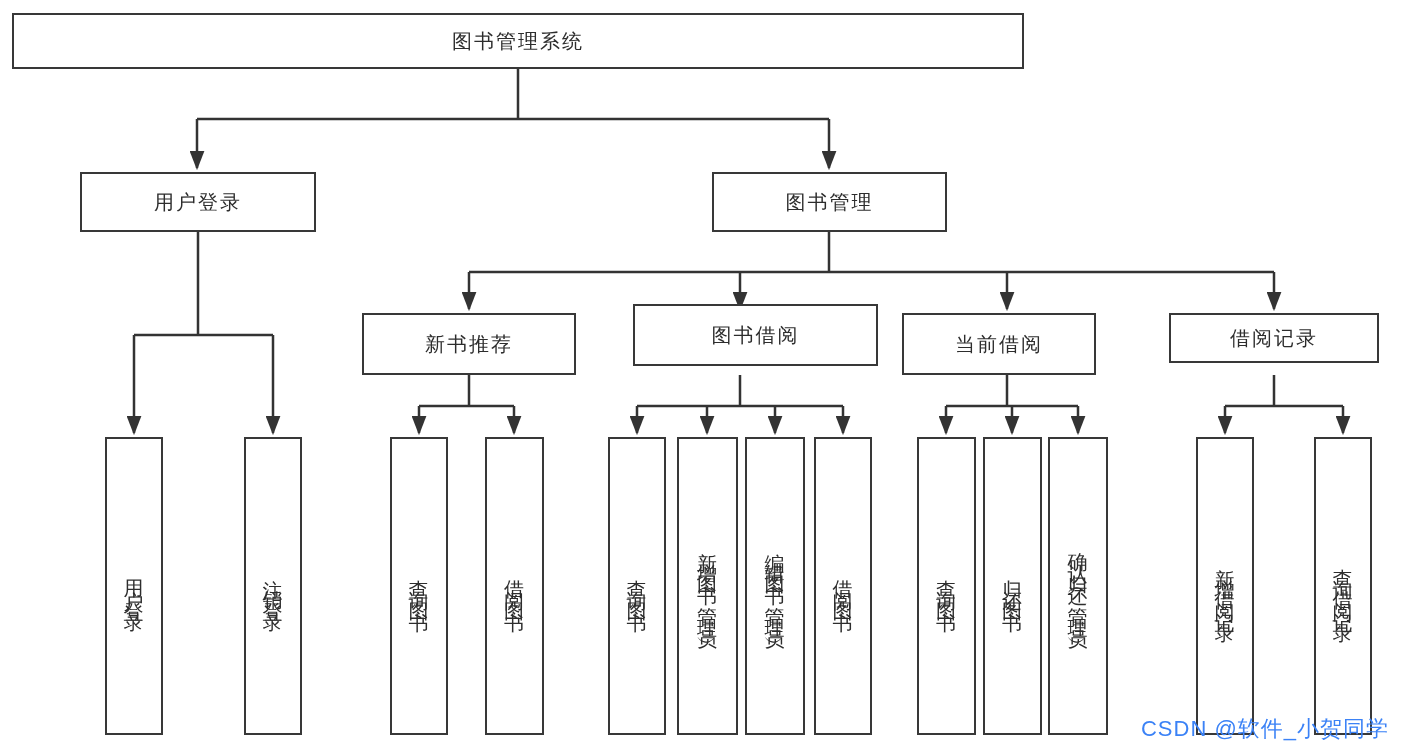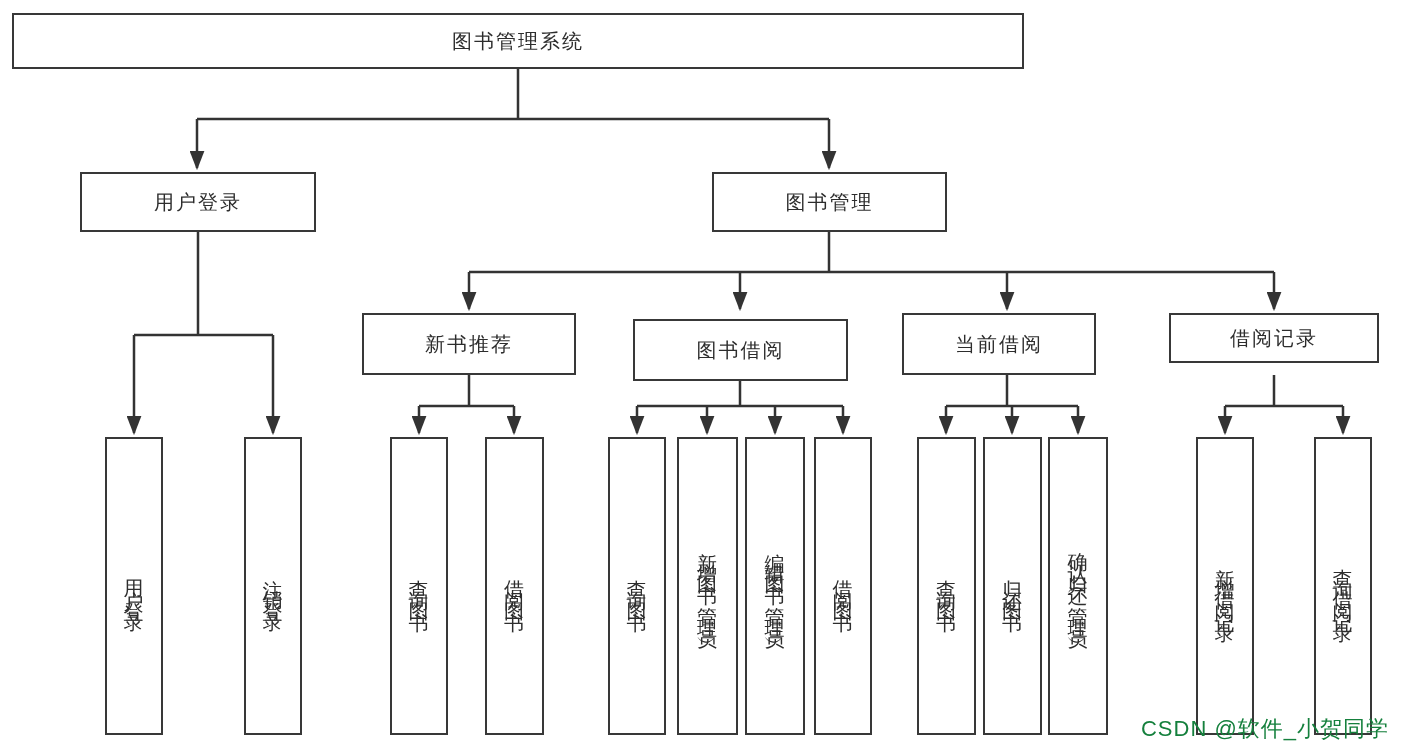--- a/index.html
+++ b/index.html
@@ -37,21 +37,21 @@
     writing-mode: vertical-rl;
     font-size: 20px;
     letter-spacing: 11px;
     line-height: 1;
   }
   .watermark {
     position: absolute;
     right: 16px;
     top: 714px;
     font-size: 22px;
-    color: #15803d;
+    color: #3b82f6;
     letter-spacing: 1px;
     white-space: nowrap;
     z-index: 2;
   }
 </style>
 </head>
 <body>
 
 <div class="canvas">
 
@@ -97,21 +97,21 @@
       <path d="M1343 406 V433" marker-end="url(#arrow)"></path>
     </g>
   </svg>
 
   <div class="node hbox" style="left:12px; top:13px; width:1012px; height:56px;">图书管理系统</div>
 
   <div class="node hbox" style="left:80px; top:172px; width:236px; height:60px;">用户登录</div>
   <div class="node hbox" style="left:362px; top:313px; width:214px; height:62px;">新书推荐</div>
 
   <div class="node hbox" style="left:712px; top:172px; width:235px; height:60px;">图书管理</div>
-  <div class="node hbox" style="left:633px; top:319px; width:215px; height:62px;">图书借阅</div>
+  <div class="node hbox" style="left:633px; top:304px; width:245px; height:62px;">图书借阅</div>
   <div class="node hbox" style="left:902px; top:313px; width:194px; height:62px;">当前借阅</div>
   <div class="node hbox" style="left:1169px; top:313px; width:210px; height:50px;">借阅记录</div>
 
   <div class="node vbox" style="left:105px; top:437px; width:58px; height:298px;">用户登录</div>
   <div class="node vbox" style="left:244px; top:437px; width:58px; height:298px;">注销登录</div>
 
   <div class="node vbox" style="left:390px; top:437px; width:58px; height:298px;">查询图书</div>
   <div class="node vbox" style="left:485px; top:437px; width:59px; height:298px;">借阅图书</div>
 
   <div class="node vbox" style="left:608px; top:437px; width:58px; height:298px;">查询图书</div>

